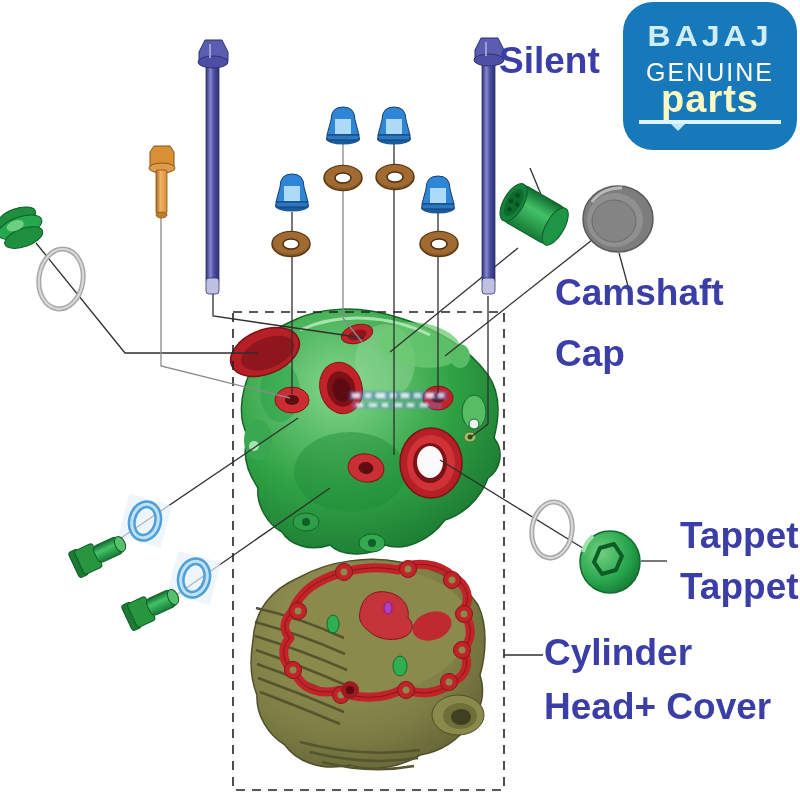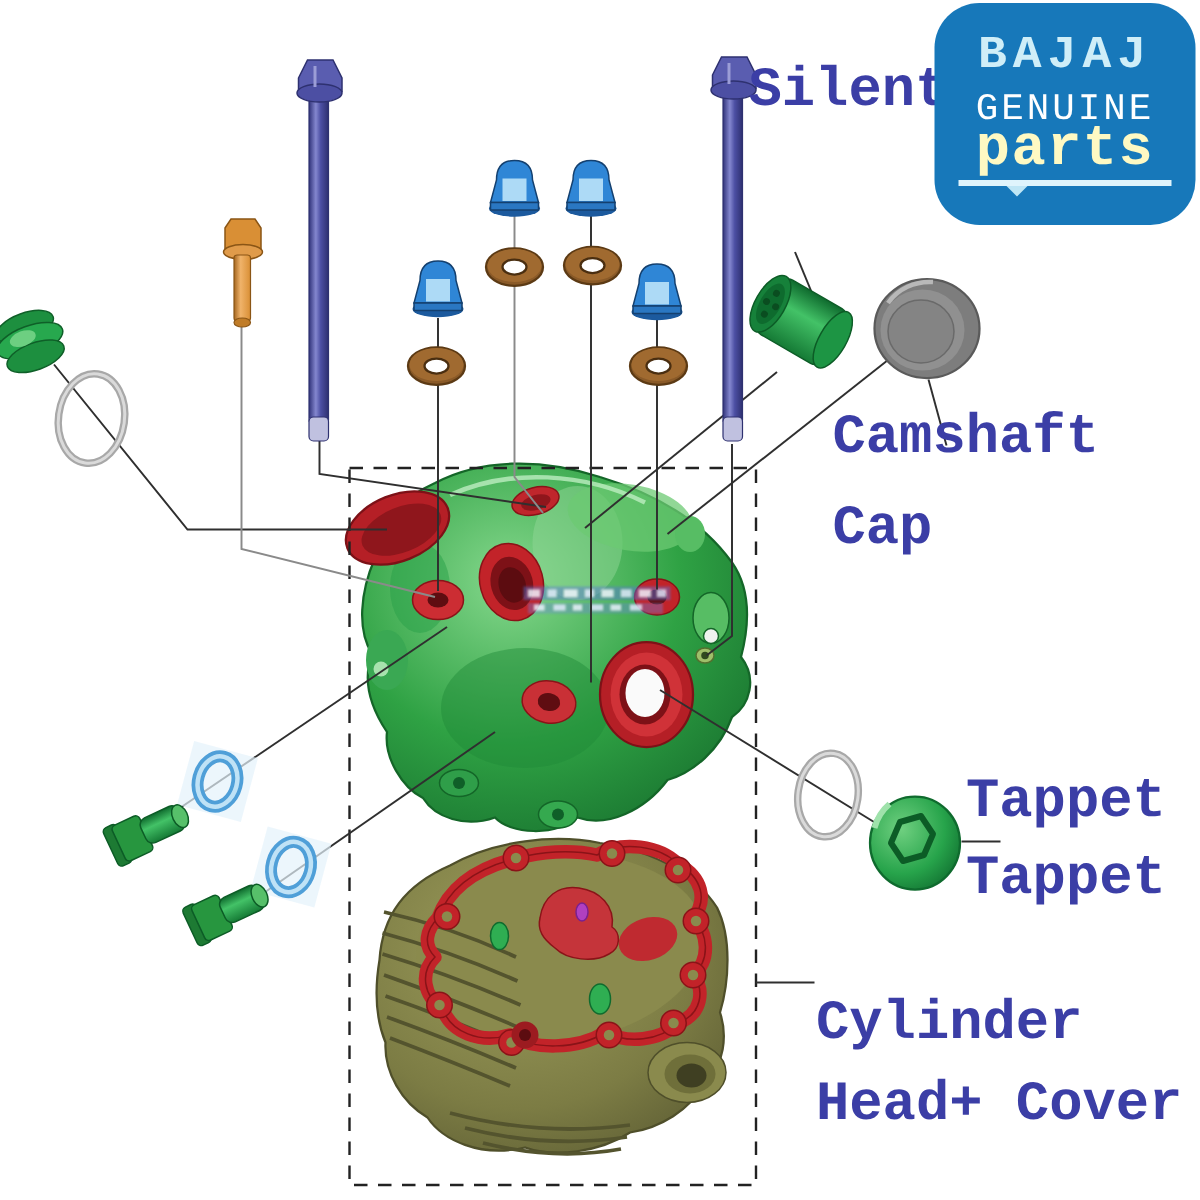--- a/index.html
+++ b/index.html
@@ -1,26 +1,26 @@
 <!DOCTYPE html>
 <html><head>
 <meta charset="utf-8">
 <style>
   html,body{margin:0;padding:0;background:#ffffff;}
   .stage{position:relative;width:800px;height:800px;background:#ffffff;overflow:hidden;
-         font-family:Liberation Mono, monospace;}
+         font-family:Liberation Sans, sans-serif;}
   svg{position:absolute;left:0;top:0;}
 
   
   .plabel{position:absolute;color:#3b3ea6;font-weight:600;}
   .plabel span{display:block;}
   #lbl-srb{left:499px;top:36px;font-size:37px;line-height:50px;}
   #lbl-cam{left:555px;top:262px;font-size:37px;line-height:61px;}
-  #lbl-tap{left:644px;top:510px;font-size:37px;line-height:51px;text-align:right;}
-  #lbl-cyl{left:544px;top:626px;font-size:37px;line-height:54px;margin-top:30px;}
+  #lbl-tap{left:680px;top:510px;font-size:37px;line-height:51px;text-align:right;}
+  #lbl-cyl{left:544px;top:626px;font-size:37px;line-height:54px;}
 
   
   .badge{position:absolute;left:623px;top:2px;width:174px;height:148px;border-radius:30px;
          background:#1778BA;text-align:center;box-sizing:border-box;padding-top:16px;}
   .badge-brand{font-size:32px;font-weight:800;letter-spacing:4px;color:#cfeef8;transform:scaleY(.95);}
   .badge-genuine{font-size:25px;font-weight:500;letter-spacing:2px;color:#ffffff;margin-top:3px;}
   .badge-parts{font-size:38px;font-weight:800;letter-spacing:1px;color:#fef9c3;margin-top:-9px;}
   .badge-rule{position:relative;margin:-1px auto 0;width:142px;height:4px;background:#dff4fc;}
   .badge-arrow{position:absolute;left:32px;top:4px;width:0;height:0;
                border:7px solid transparent;border-top-color:#bfe6f5;}

